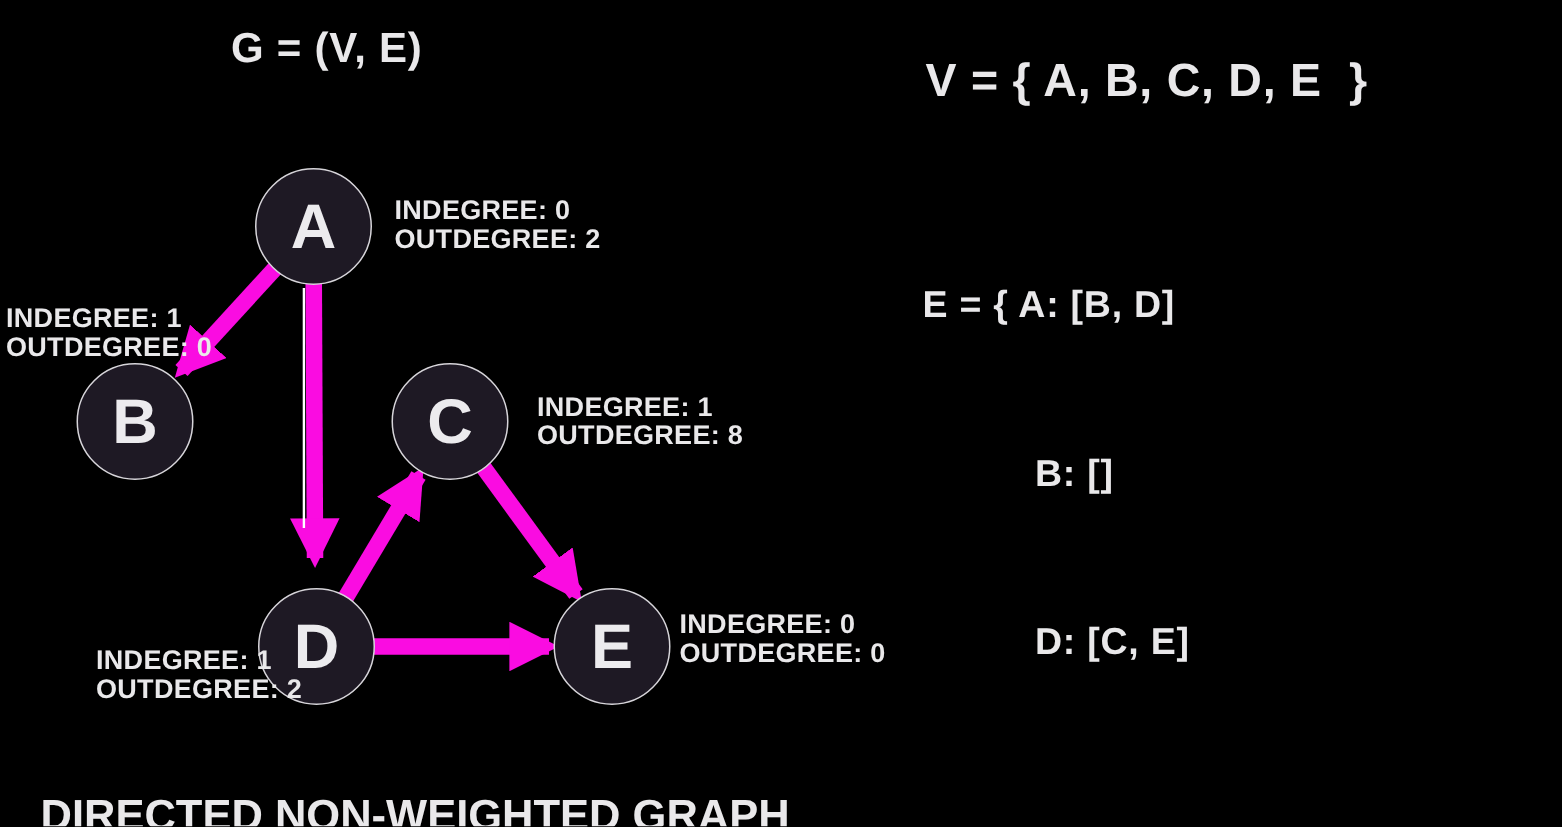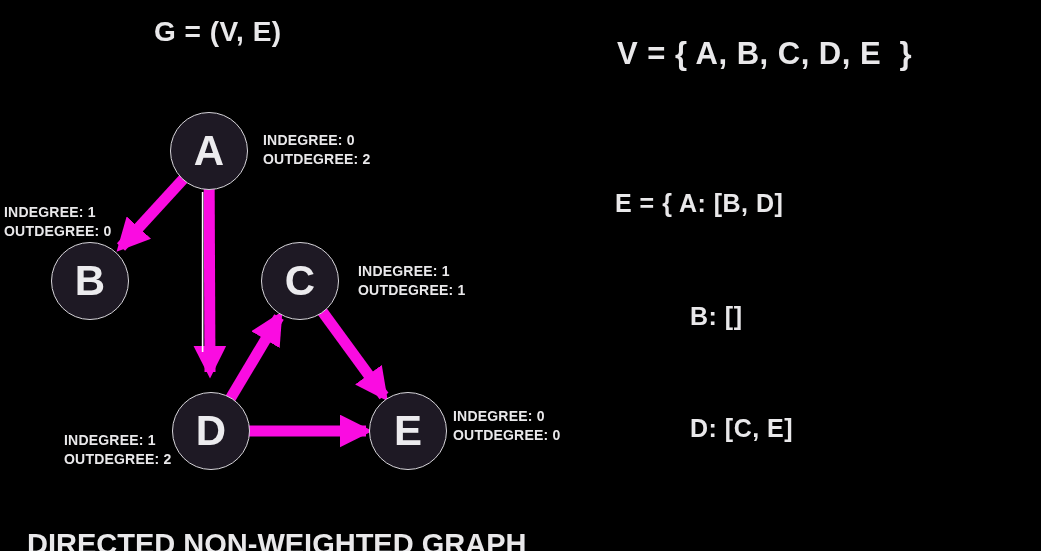--- a/index.html
+++ b/index.html
@@ -51,21 +51,21 @@
     display:flex;align-items:center;justify-content:center;
   }
   .node-letter{font-size:42px;color:var(--node-letter);line-height:1;}
   .node-a{left:170px;top:112px;}
   .node-b{left:51px;top:242px;}
   .node-c{left:261px;top:242px;}
   .node-d{left:172px;top:392px;}
   .node-e{left:369px;top:392px;}
 
   
-  .deg{position:absolute;font-size:14px;line-height:18.5px;letter-spacing:0.2px;}
+  .deg{position:absolute;font-size:18px;line-height:18.5px;letter-spacing:0.2px;}
   .deg-a{left:263px;top:131px;}
   .deg-b{left:4px;top:203px;}
   .deg-c{left:358px;top:262px;}
   .deg-d{left:64px;top:431px;}
   .deg-e{left:453px;top:407px;}
 </style>
 </head>
 <body>
 
 <div class="stage">
@@ -105,21 +105,21 @@
   <div class="deg deg-a">
     <div>INDEGREE: 0</div>
     <div>OUTDEGREE: 2</div>
   </div>
   <div class="deg deg-b">
     <div>INDEGREE: 1</div>
     <div>OUTDEGREE: 0</div>
   </div>
   <div class="deg deg-c">
     <div>INDEGREE: 1</div>
-    <div>OUTDEGREE: 1</div>
+    <div>OUTDEGREE: 8</div>
   </div>
   <div class="deg deg-d">
     <div>INDEGREE: 1</div>
     <div>OUTDEGREE: 2</div>
   </div>
   <div class="deg deg-e">
     <div>INDEGREE: 0</div>
     <div>OUTDEGREE: 0</div>
   </div>
 

